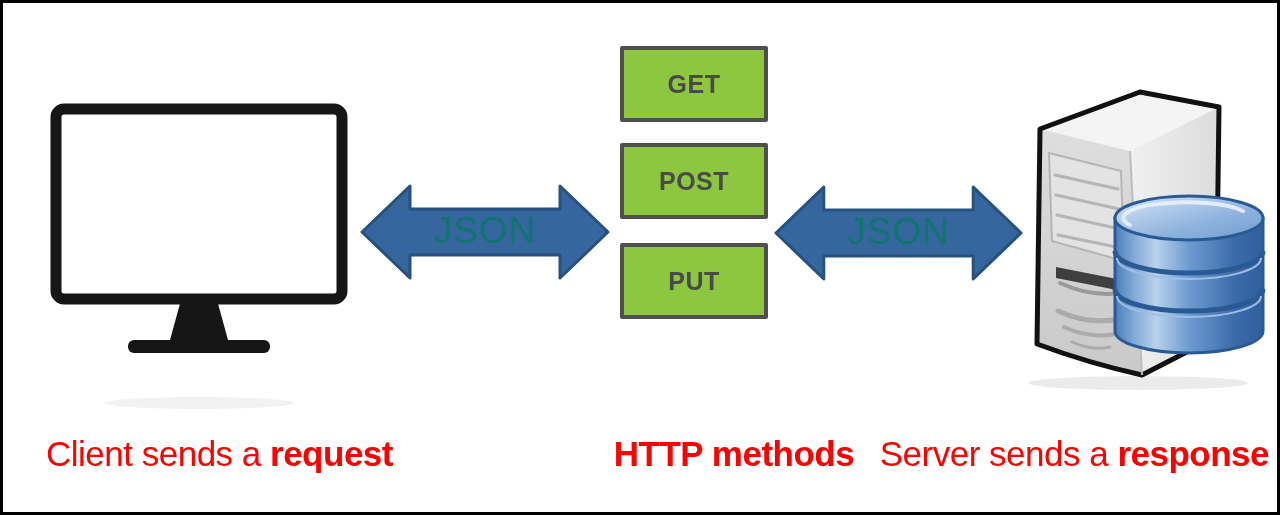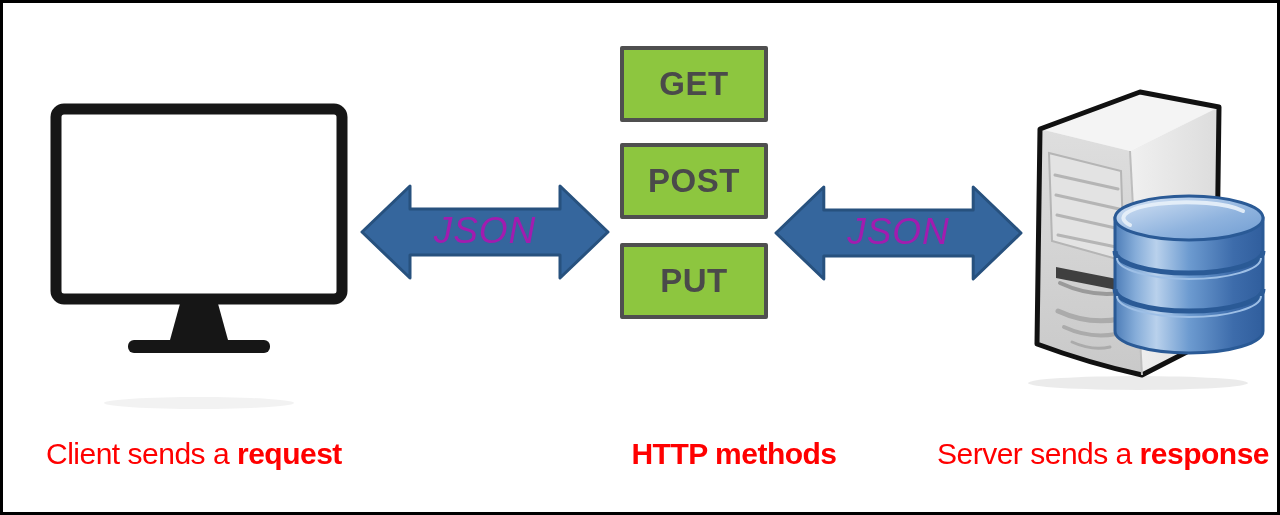--- a/index.html
+++ b/index.html
@@ -16,45 +16,44 @@
 
   
   .method-box{
     position:absolute;
     left:617px;width:148px;height:76px;
     box-sizing:border-box;
     background:var(--method_green,#8DC63F);
     border:4px solid var(--method_border,#4F4F4F);
     border-radius:2px;
     display:flex;align-items:center;justify-content:center;
-    font-weight:bold;font-size:33px;letter-spacing:.5px;
+    font-weight:bold;font-size:25px;letter-spacing:.5px;
     color:var(--method_text,#4A4A4A);
   }
   .method-box.m0{top:43px;}
   .method-box.m1{top:140px;}
   .method-box.m2{top:240px;}
   .method-box.m3{top:336px;}
 
   
   .arrow-wrap{position:absolute;height:96px;}
   .arrow-wrap svg{position:absolute;left:0;top:0;width:100%;height:100%;}
   .arrow-label{
     position:absolute;inset:0;
     display:flex;align-items:center;justify-content:center;
-    color:#a21caf;font-size:37px;font-weight:400;letter-spacing:1px;
+    color:#0f766e;font-size:37px;font-weight:400;letter-spacing:1px;
     padding-bottom:2px;
-    font-style:italic;
   }
   .arrow-json{left:357px;top:181px;width:250px;}
   .arrow-http{left:771px;top:182px;width:249px;}
 
   
   .caption{
     position:absolute;top:432px;
-    font-size:30px;line-height:38px;
+    font-size:35px;line-height:38px;
     color:var(--caption_red,#FF0000);
     letter-spacing:-0.5px;
     white-space:nowrap;
   }
   .caption .bold{font-weight:bold;}
   .caption-client{left:43px;}
   .caption-methods{left:731px;transform:translateX(-50%);font-weight:bold;}
   .caption-server{right:8px;}
 </style>
 </head>

